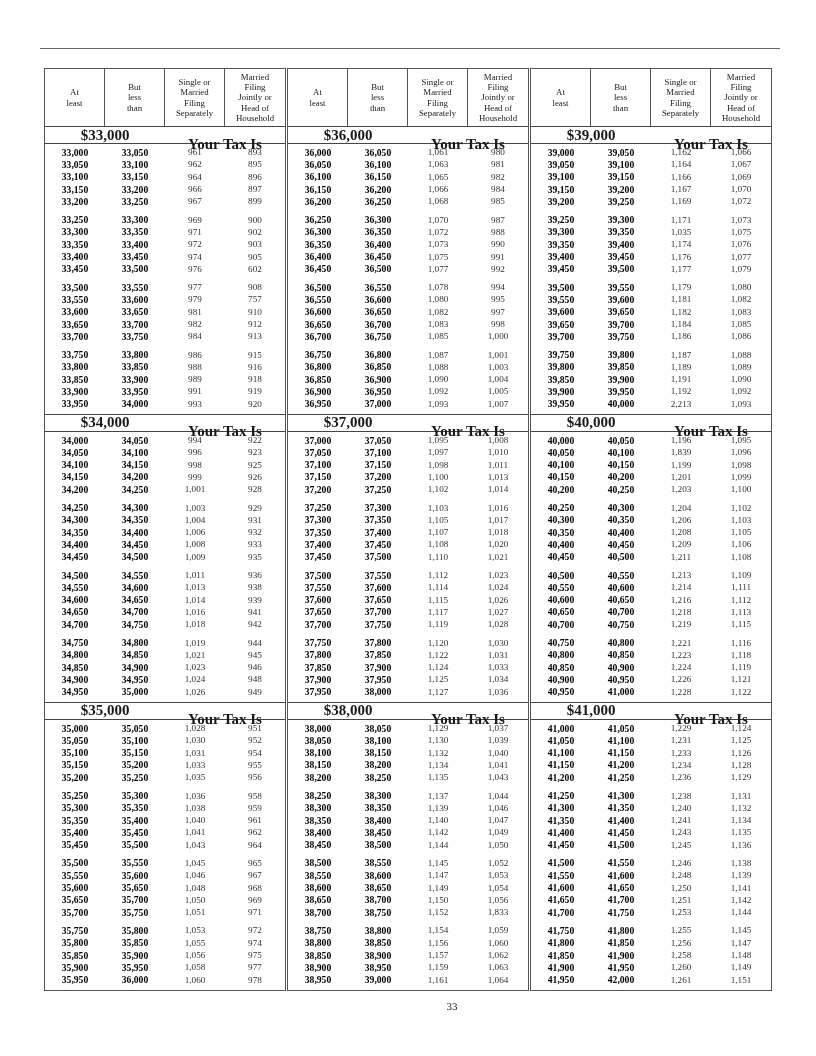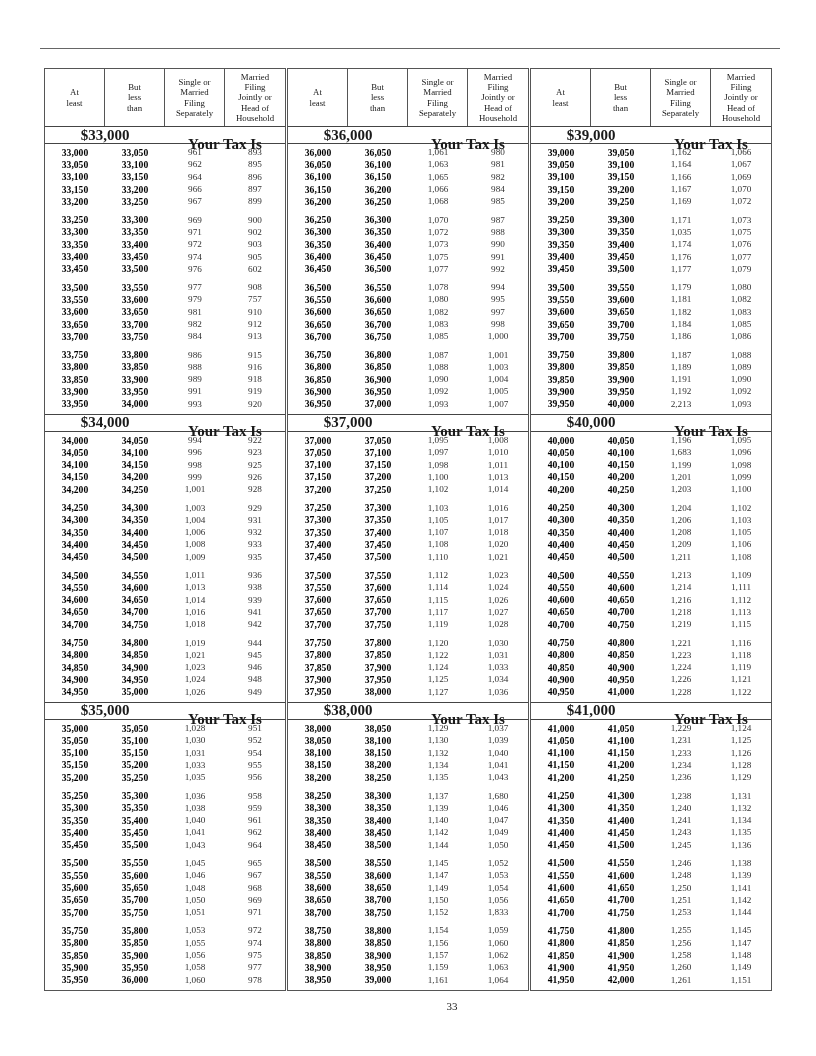--- a/index.html
+++ b/index.html
@@ -856,21 +856,21 @@
     <div class="cell income">38,200</div>
     <div class="cell income">38,250</div>
     <div class="cell tax">1,135</div>
     <div class="cell tax">1,043</div>
   </div>
 
   <div class="row group-start">
     <div class="cell income">38,250</div>
     <div class="cell income">38,300</div>
     <div class="cell tax">1,137</div>
-    <div class="cell tax">1,680</div>
+    <div class="cell tax">1,044</div>
   </div>
 
   <div class="row">
     <div class="cell income">38,300</div>
     <div class="cell income">38,350</div>
     <div class="cell tax">1,139</div>
     <div class="cell tax">1,046</div>
   </div>
 
   <div class="row">
@@ -1138,21 +1138,21 @@
   <div class="row">
     <div class="cell income">40,000</div>
     <div class="cell income">40,050</div>
     <div class="cell tax">1,196</div>
     <div class="cell tax">1,095</div>
   </div>
 
   <div class="row">
     <div class="cell income">40,050</div>
     <div class="cell income">40,100</div>
-    <div class="cell tax">1,683</div>
+    <div class="cell tax">1,839</div>
     <div class="cell tax">1,096</div>
   </div>
 
   <div class="row">
     <div class="cell income">40,100</div>
     <div class="cell income">40,150</div>
     <div class="cell tax">1,199</div>
     <div class="cell tax">1,098</div>
   </div>
 

